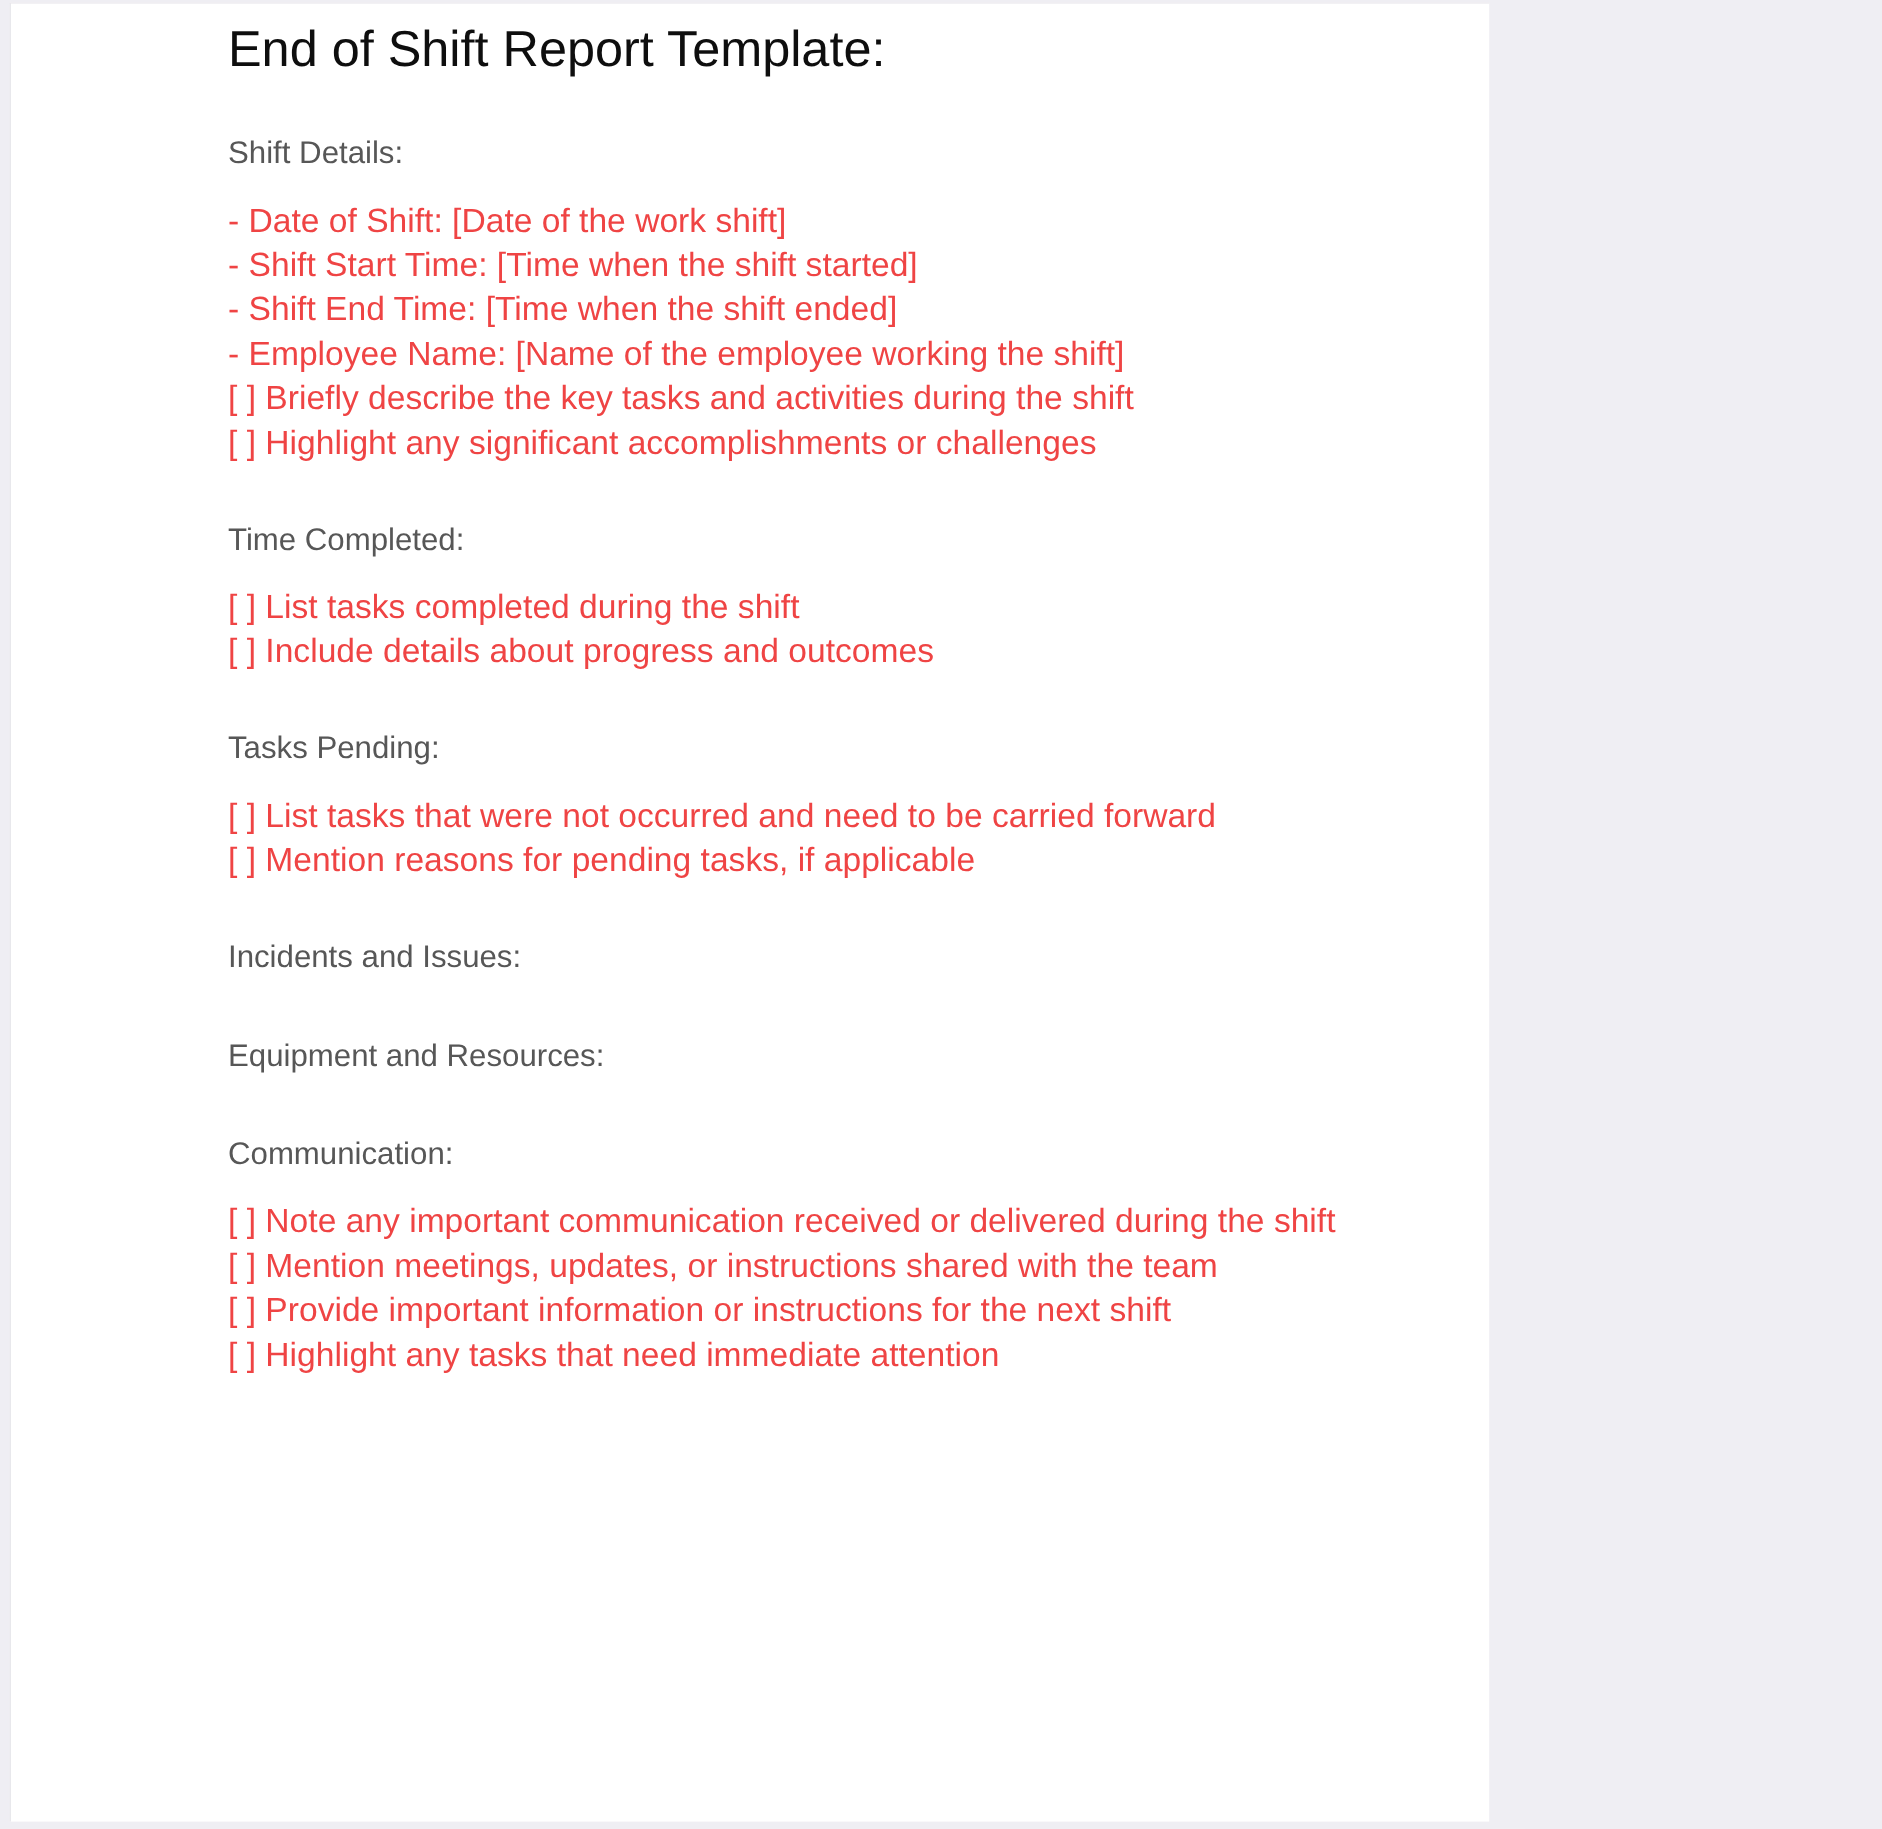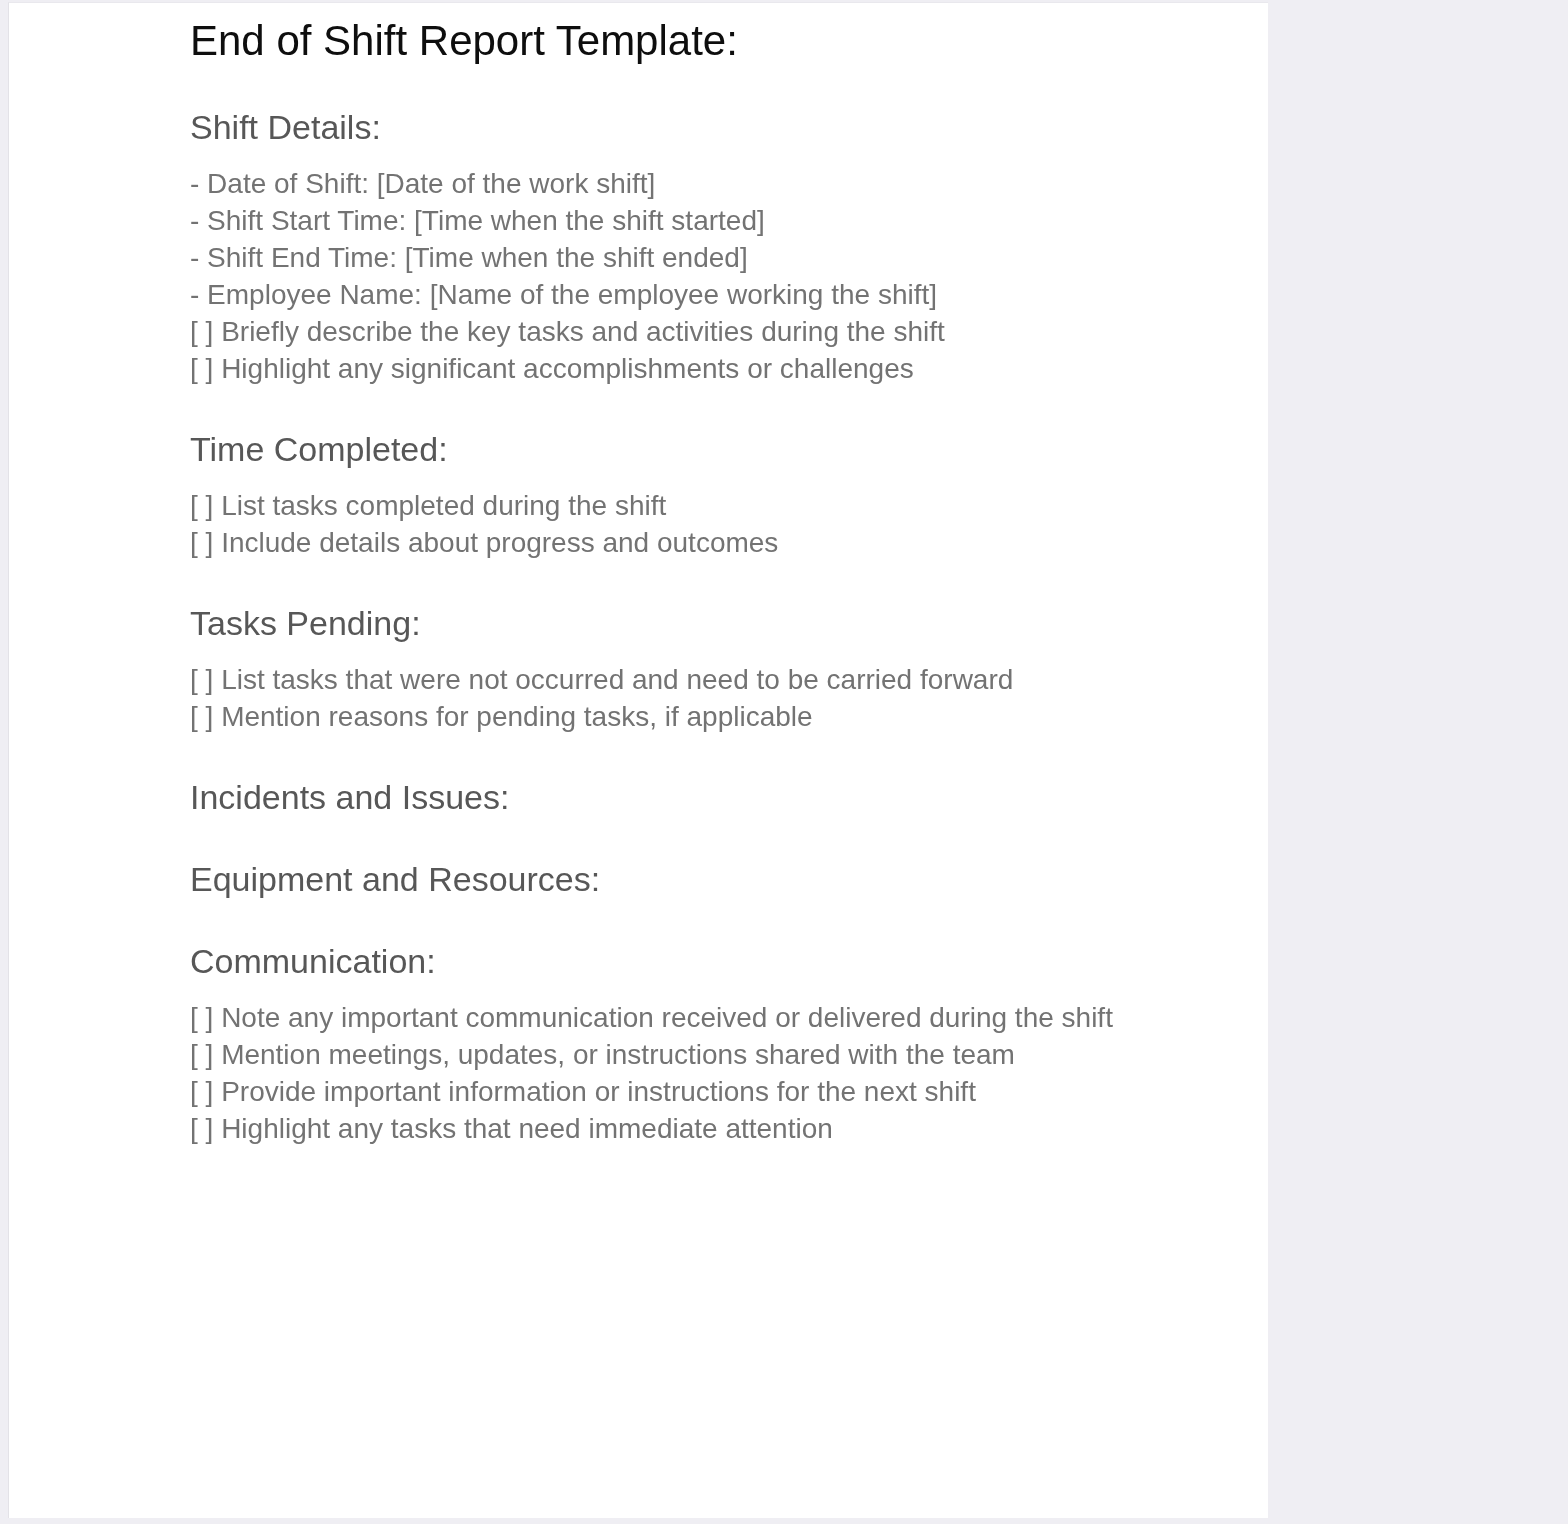--- a/index.html
+++ b/index.html
@@ -9,21 +9,20 @@
     height: 1524px;
     overflow: hidden;
     background: #efeef3;
     font-family: "Liberation Sans", sans-serif;
   }
   .viewer {
     position: relative;
     width: 1244px;
     height: 1524px;
     background: #efeef3;
-    padding-left: 27px;
   }
   .page {
     position: absolute;
     top: 2px;
     left: 8px;
     right: 3px;
     bottom: 6px;
     background: #ffffff;
     border-left: 1px solid #e3e2e7;
     border-top: 1px solid #e9e8ed;
@@ -34,31 +33,31 @@
     padding: 14px 40px 0 181px;
   }
   .doc-title {
     font-size: 42px;
     line-height: 48px;
     font-weight: 400;
     color: #0e0e0e;
     margin: 0;
   }
   .section-heading {
-    font-size: 34px;
+    font-size: 26px;
     line-height: 40px;
     font-weight: 400;
     color: #575757;
     margin: 42px 0 18px 0;
   }
   .doc-item {
     font-size: 28px;
     line-height: 37px;
     font-weight: 400;
-    color: #737373;
+    color: #ef4444;
     margin: 0;
     white-space: nowrap;
   }
   .bullet {
     display: inline;
   }
 </style>
 </head>
 <body>
 

